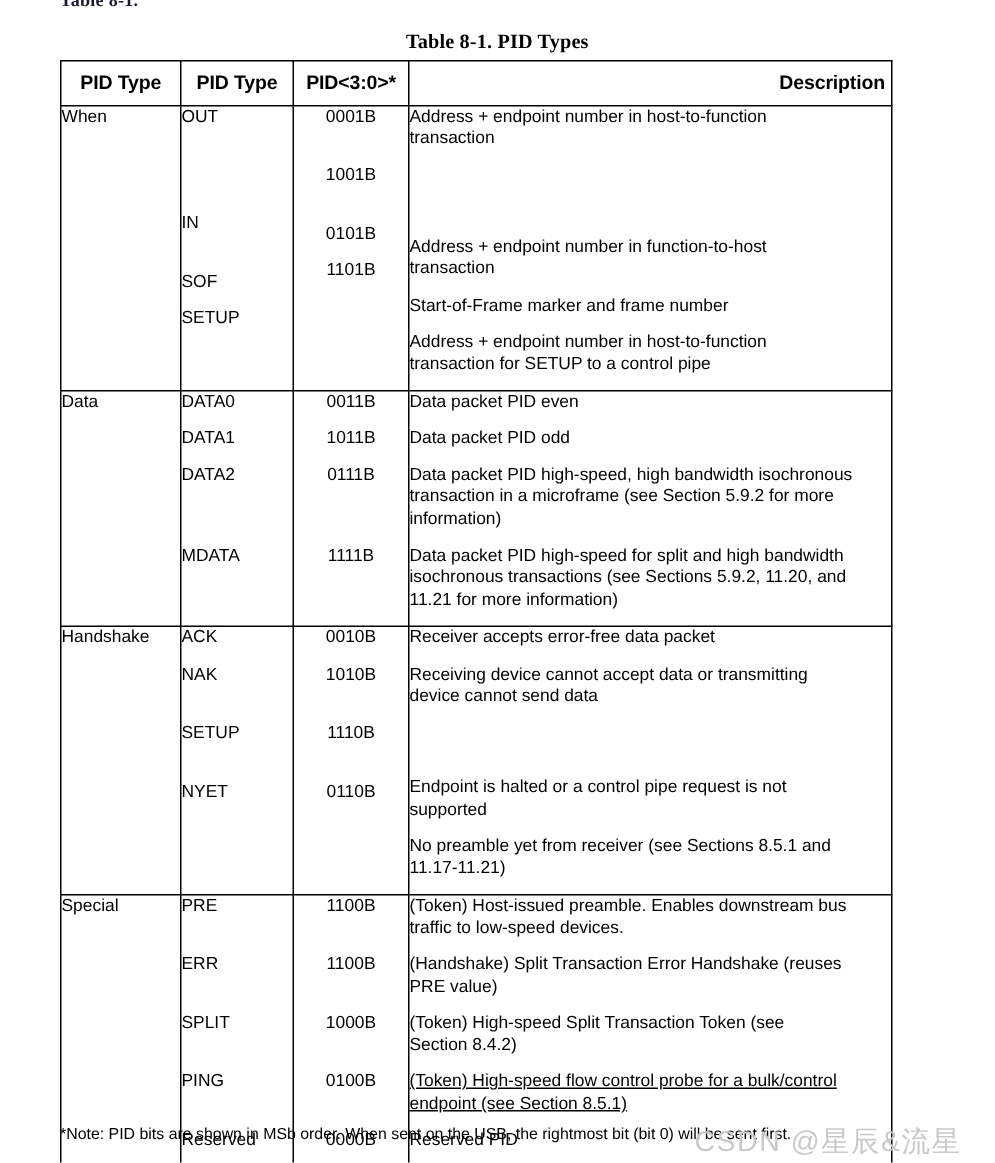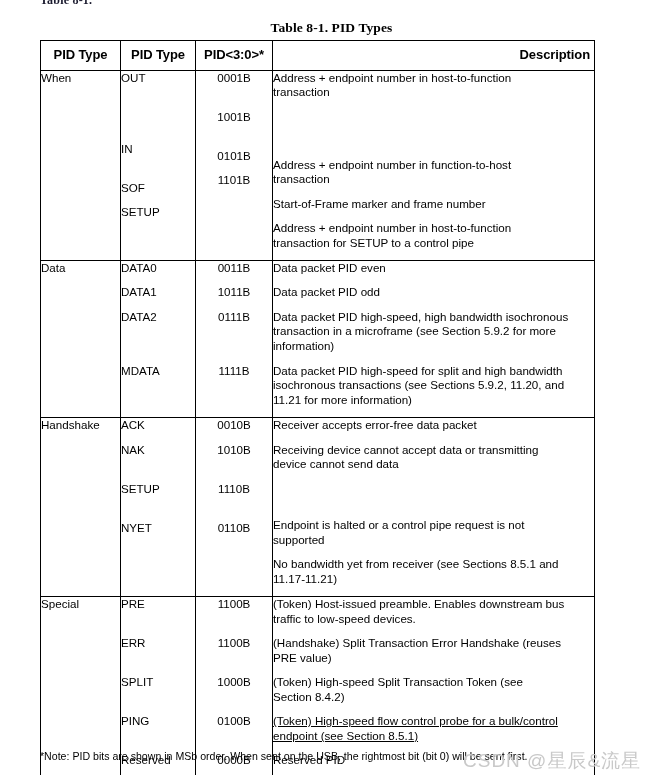--- a/index.html
+++ b/index.html
@@ -236,21 +236,21 @@
             </div>
             <div class="srow" style="min-height: 39.1px;">
               <span class="desc-line">Receiving device cannot accept data or transmitting</span>
               <span class="desc-line">device cannot send data</span>
             </div>
             <div class="srow" style="min-height: 39.1px; margin-top: 36px;">
               <span class="desc-line">Endpoint is halted or a control pipe request is not</span>
               <span class="desc-line">supported</span>
             </div>
             <div class="srow" style="min-height: 39.1px;">
-              <span class="desc-line">No bandwidth yet from receiver (see Sections 8.5.1 and</span>
+              <span class="desc-line">No preamble yet from receiver (see Sections 8.5.1 and</span>
               <span class="desc-line">11.17-11.21)</span>
             </div>
           </td>
         </tr>
         <tr>
           <td class="group"><span>Special</span></td>
           <td class="names">
             <div class="srow" style="min-height: 39.1px;"><span>PRE</span></div>
             <div class="srow" style="min-height: 39.1px;"><span>ERR</span></div>
             <div class="srow" style="min-height: 39.1px;"><span>SPLIT</span></div>

